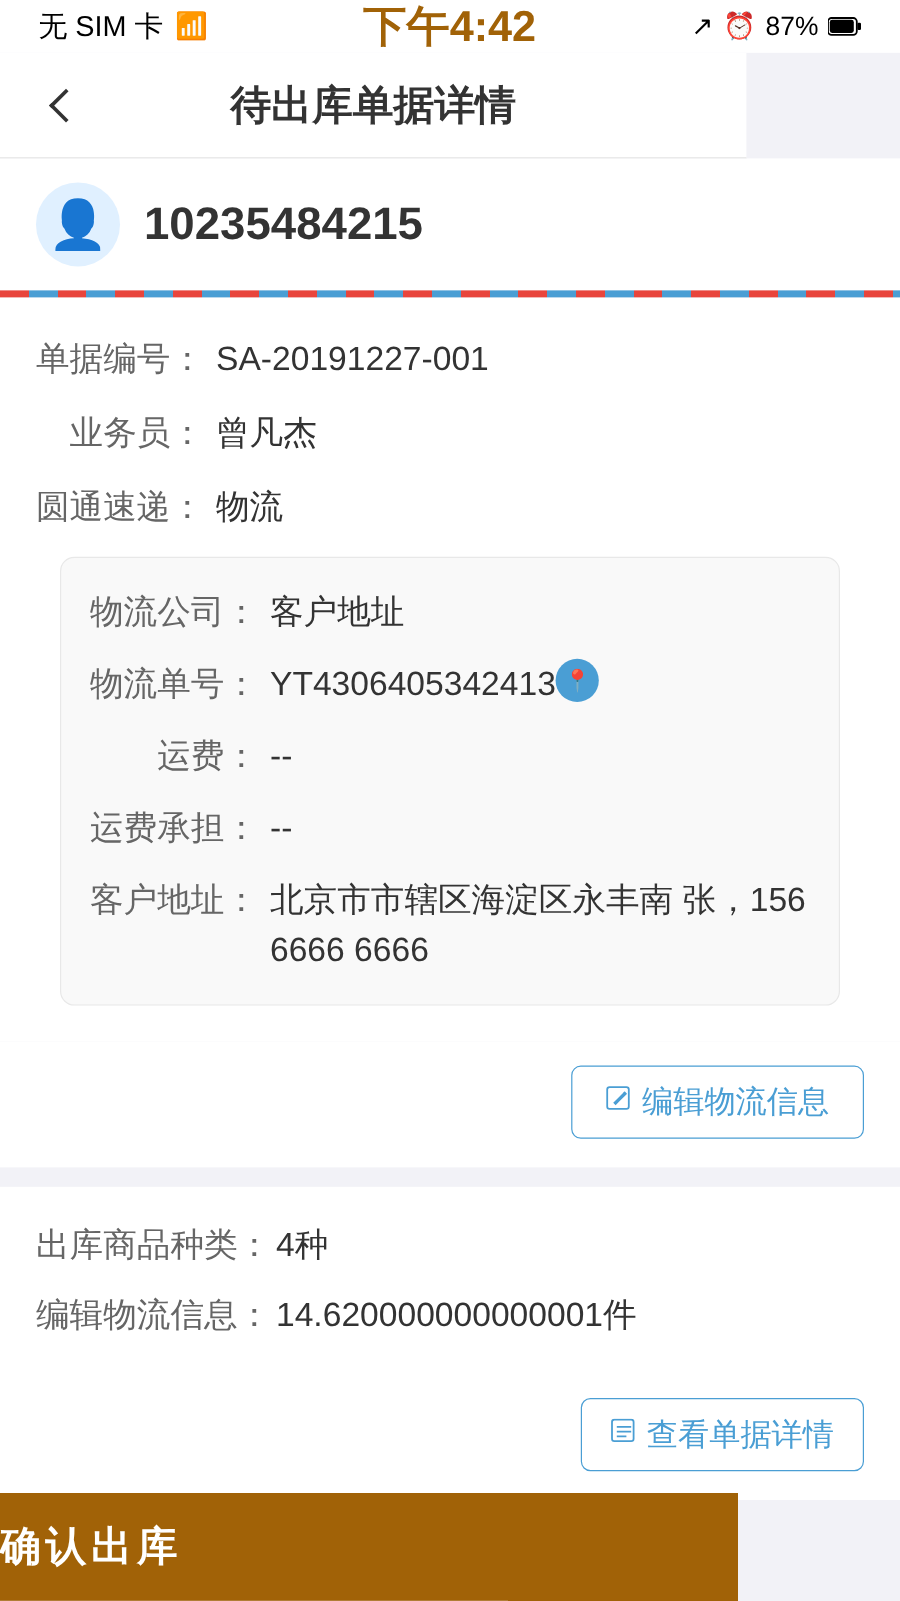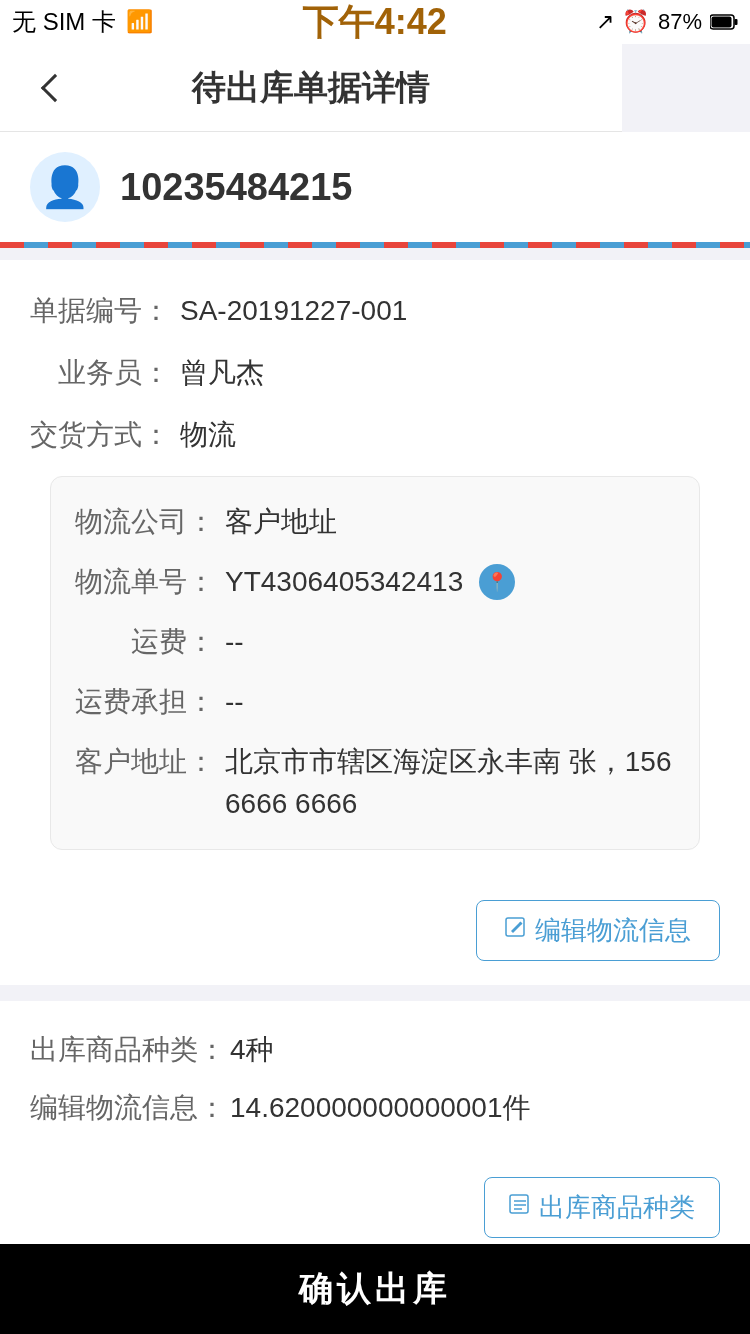--- a/index.html
+++ b/index.html
@@ -15,21 +15,21 @@
     }
 
     
     .status-bar {
       width: 750px;
       height: 44px;
       background: #fff;
       display: flex;
       align-items: center;
       justify-content: space-between;
-      padding: 0 12px;
+      padding: 0 32px;
       font-size: 26px;
       font-weight: 500;
     }
     .status-left {
       display: flex;
       align-items: center;
       gap: 10px;
       font-size: 24px;
       color: #000;
     }
@@ -126,21 +126,20 @@
         90deg,
         #e8453c 0px, #e8453c 24px,
         #4a9ed4 24px, #4a9ed4 48px
       );
     }
 
     
     .info-section {
       background: #fff;
       padding: 30px 30px 20px;
-      margin-top: 12px;
     }
     .info-row {
       display: flex;
       margin-bottom: 20px;
       font-size: 28px;
       line-height: 1.5;
     }
     .info-label {
       color: #666;
       min-width: 140px;
@@ -177,22 +176,22 @@
       text-align: right;
       flex-shrink: 0;
     }
     .logistics-value {
       color: #333;
       flex: 1;
       padding-left: 10px;
     }
     .tracking-value {
       display: flex;
-      align-items: center;
-      gap: 16px;
+      align-items: flex-start;
+      gap: 0;
     }
     .location-icon {
       width: 36px;
       height: 36px;
       background: #4a9ed4;
       border-radius: 50%;
       display: flex;
       align-items: center;
       justify-content: center;
       flex-shrink: 0;
@@ -269,26 +268,26 @@
       font-size: 26px;
       background: #fff;
       cursor: pointer;
     }
 
     
     .confirm-btn-area {
       position: fixed;
       bottom: 0;
       left: 0;
-      width: 750px;
-      background: #000000;
+      width: 614px;
+      background: #a16207;
       height: 90px;
       display: flex;
       align-items: center;
-      justify-content: center;
+      justify-content: flex-start;
       cursor: pointer;
     }
     .confirm-btn-label {
       color: #fff;
       font-size: 34px;
       font-weight: 600;
       letter-spacing: 4px;
     }
   </style>
 </head>
@@ -331,21 +330,21 @@
 <div class="info-section">
   <div class="info-row">
     <span class="info-label">单据编号：</span>
     <span class="info-value">SA-20191227-001</span>
   </div>
   <div class="info-row">
     <span class="info-label">业务员：</span>
     <span class="info-value">曾凡杰</span>
   </div>
   <div class="info-row">
-    <span class="info-label">交货方式：</span>
+    <span class="info-label">圆通速递：</span>
     <span class="info-value">物流</span>
   </div>
 
   <div class="logistics-card">
     <div class="logistics-row">
       <span class="logistics-label">物流公司：</span>
       <span class="logistics-value">客户地址</span>
     </div>
     <div class="logistics-row">
       <span class="logistics-label">物流单号：</span>
@@ -400,21 +399,21 @@
 <div class="view-detail-btn">
   <button class="btn-view">
     <span>
       <svg width="22" height="22" viewBox="0 0 22 22" fill="none">
         <rect x="1" y="1" width="18" height="18" rx="2" stroke="#4a9ed4" stroke-width="1.5"></rect>
         <line x1="5" y1="7" x2="17" y2="7" stroke="#4a9ed4" stroke-width="1.5"></line>
         <line x1="5" y1="11" x2="17" y2="11" stroke="#4a9ed4" stroke-width="1.5"></line>
         <line x1="5" y1="15" x2="13" y2="15" stroke="#4a9ed4" stroke-width="1.5"></line>
       </svg>
     </span>
-    <span>出库商品种类</span>
+    <span>查看单据详情</span>
   </button>
 </div>
 
 <div class="section-divider" style="height: 180px;"></div>
 
 <div class="confirm-btn-area">
   <span class="confirm-btn-label">确认出库</span>
 </div>
 
 </body></html>

